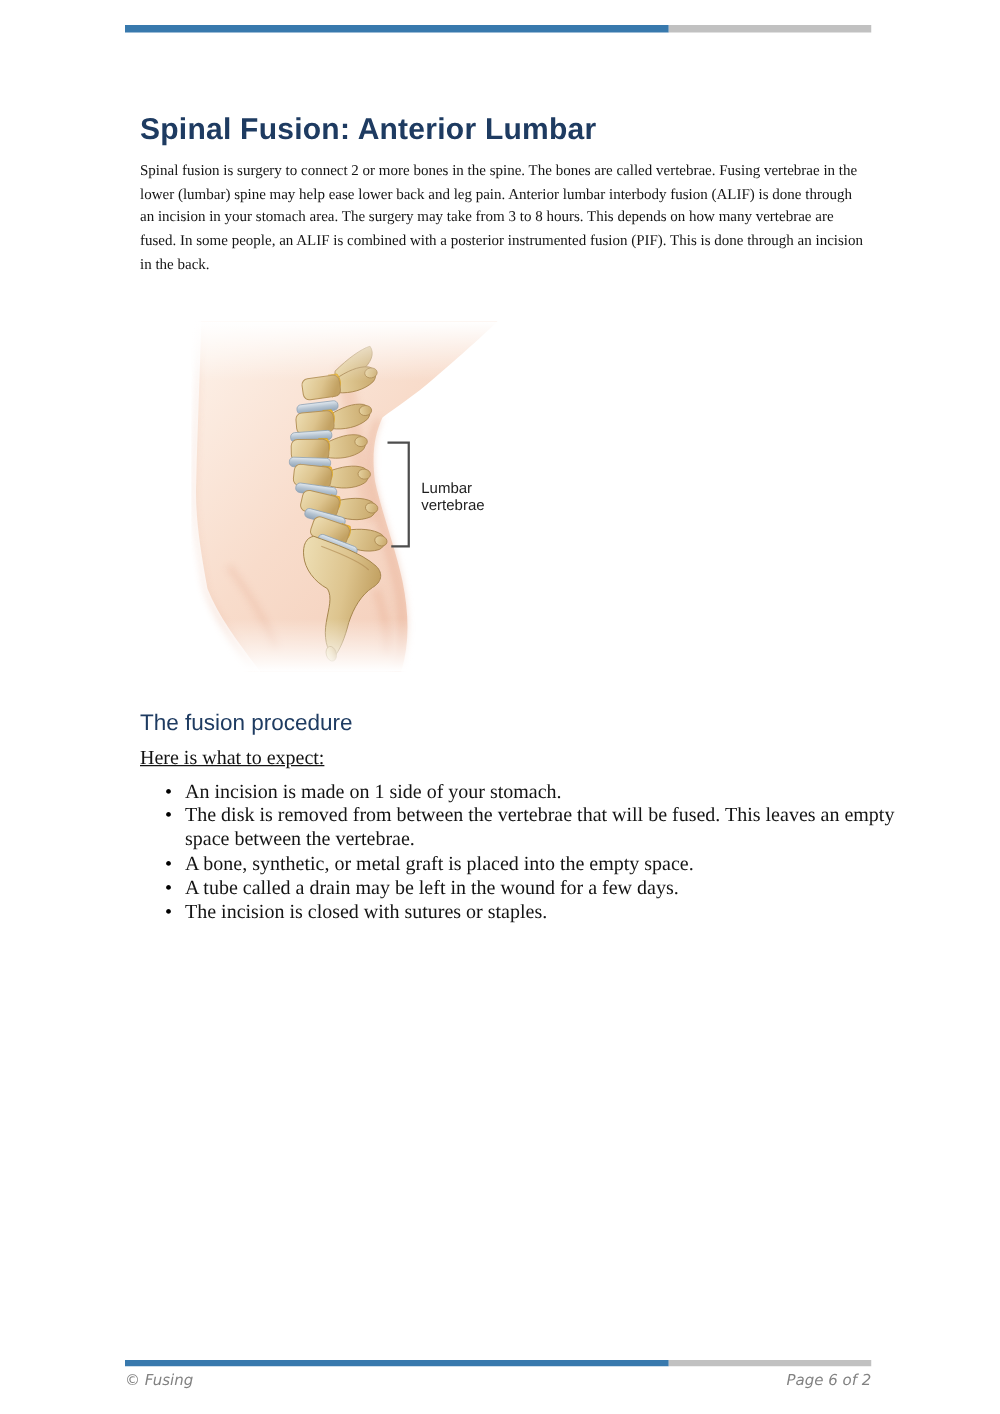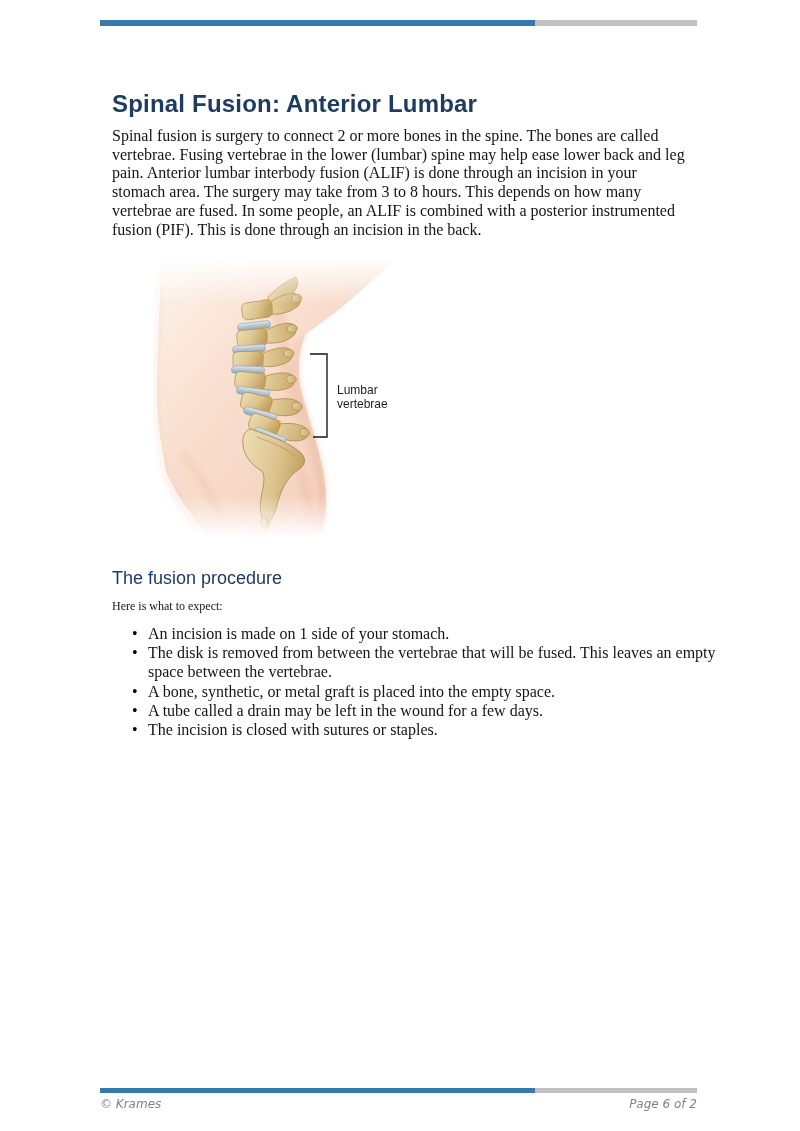--- a/index.html
+++ b/index.html
@@ -17,33 +17,33 @@
 
   
   .doc-title{
     position:absolute;left:112px;top:90px;margin:0;
     font-family:"Liberation Sans",sans-serif;font-weight:bold;
     font-size:24px;line-height:28px;color:var(--heading,#1e3b61);
     letter-spacing:0.2px;
   }
   .intro{
     position:absolute;left:112px;top:127px;width:580px;margin:0;
-    font-size:16px;line-height:18.7px;color:var(--body-text,#141414);
+    font-size:12px;line-height:18.7px;color:var(--body-text,#141414);
   }
   .figure-wrap{
     position:absolute;left:153px;top:257px;width:252px;height:280px;margin:0;
   }
   .section-heading{
     position:absolute;left:112px;top:568px;margin:0;
     font-family:"Liberation Sans",sans-serif;font-weight:normal;
     font-size:18px;line-height:21px;color:var(--heading,#1e3b61);
   }
   .expect-line{
     position:absolute;left:112px;top:597px;margin:0;
-    font-size:12px;line-height:19px;color:var(--body-text,#141414);
+    font-size:16px;line-height:19px;color:var(--body-text,#141414);text-decoration:underline;
   }
   .bullet-list{
     position:absolute;left:112px;top:624px;width:580px;margin:0;
     padding:0 0 0 36px;list-style:none;
     font-size:16px;line-height:19.2px;color:var(--body-text,#141414);
   }
   .bullet-list li{position:relative;margin:0;padding:0;}
   .bullet-list li::before{
     content:"\2022";position:absolute;left:-16px;top:0;
     color:#000;font-size:16px;
@@ -218,17 +218,17 @@
     <li>A bone, synthetic, or metal graft is placed into the empty space.</li>
     <li>A tube called a drain may be left in the wound for a few days.</li>
     <li>The incision is closed with sutures or staples.</li>
   </ul>
 
   <div class="rule rule-bottom">
     <div class="seg-blue"></div>
     <div class="seg-gray"></div>
   </div>
   <div class="footer-row">
-    <span>© Krames</span>
+    <span>© Fusing</span>
     <span>Page 6 of 2</span>
   </div>
 
 </div>
 
 </body></html>

